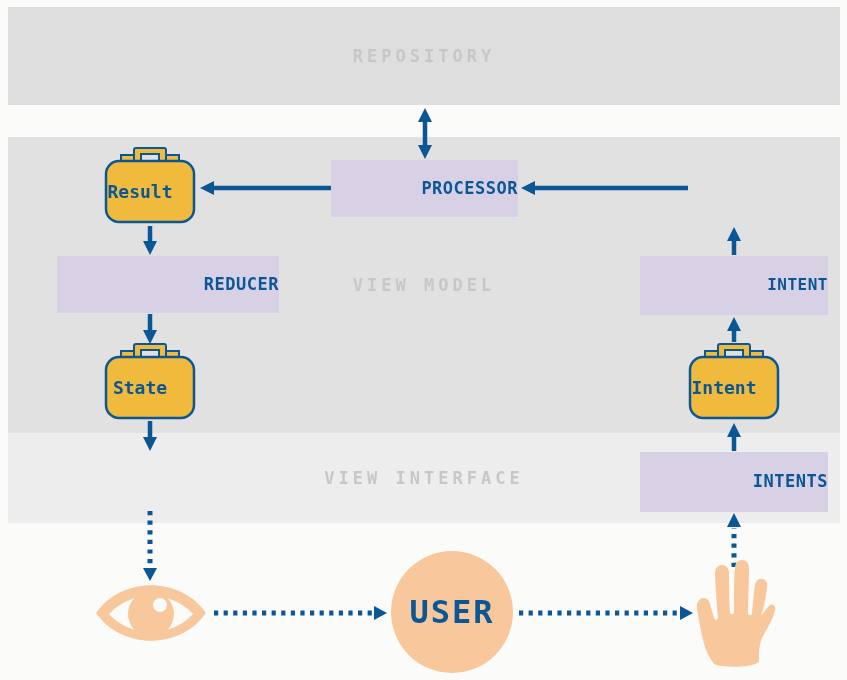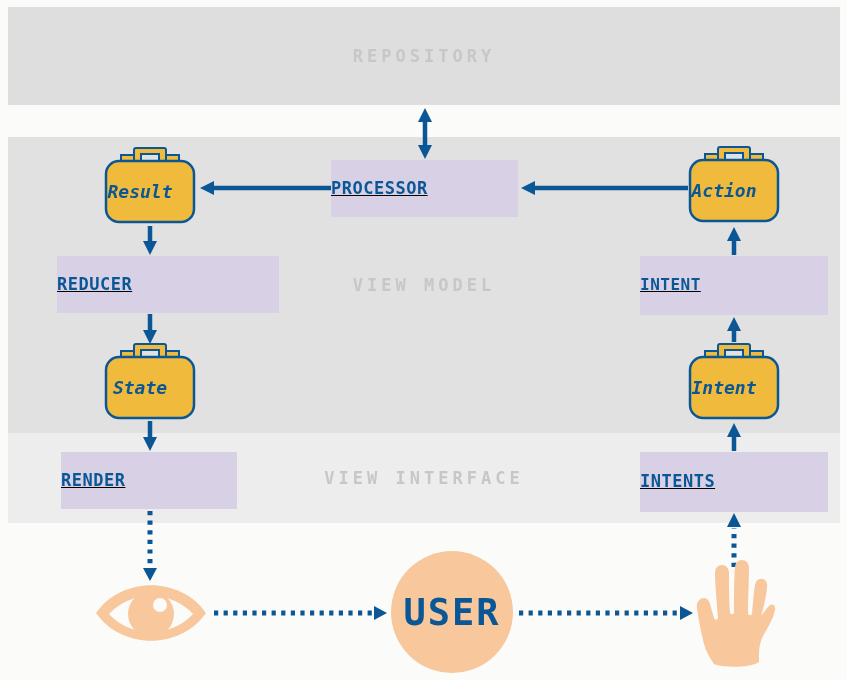--- a/index.html
+++ b/index.html
@@ -9,44 +9,44 @@
   }
   html,body{margin:0;padding:0;background:var(--bg);}
   .stage{position:relative;width:847px;height:680px;background:var(--bg);
     font-family:"DejaVu Sans Mono","Liberation Mono",monospace;overflow:hidden;}
   .band{position:absolute;left:8px;width:832px;display:flex;align-items:center;justify-content:center;}
   .band-repo{top:7px;height:98px;background:var(--band-top);}
   .band-vm{top:137px;height:296px;background:var(--band-mid);}
   .band-ui{top:433px;height:90px;background:var(--band-low);}
   .band-label{font-size:17px;font-weight:bold;letter-spacing:4px;color:var(--band-label);}
   .pbox{position:absolute;background:var(--box);display:flex;flex-direction:column;
-    align-items:flex-start;justify-content:center;text-align:center;text-decoration:underline;}
+    align-items:flex-end;justify-content:center;text-align:center;}
   .pbox span{font-size:17px;font-weight:bold;letter-spacing:0.5px;color:var(--blue);line-height:1.4;}
   .pbox.small span{font-size:16px;}
   #box-processor{left:331px;top:160px;width:187px;height:57px;}
   #box-reducer{left:57px;top:256px;width:222px;height:57px;}
   #box-interpretor{left:640px;top:256px;width:188px;height:59px;}
   #box-render{left:61px;top:452px;width:176px;height:57px;}
   #box-intents{left:640px;top:452px;width:188px;height:60px;}
   .bc{position:absolute;width:92px;height:78px;}
   .bc svg{position:absolute;left:0;top:0;width:92px;height:78px;}
   .bc .bc-label{position:absolute;left:0;top:15px;width:72px;height:61px;display:flex;
-    align-items:center;justify-content:center;font-size:18px;font-weight:bold;color:var(--blue);font-style:italic;}
+    align-items:center;justify-content:center;font-size:18px;font-weight:bold;color:var(--blue);}
   #bc-result{left:104px;top:146px;} #bc-state{left:104px;top:342px;}
   #bc-action{left:688px;top:145px;} #bc-intent{left:688px;top:342px;}
   .bc-part{fill:var(--yellow);stroke:var(--blue);stroke-width:2;}
   .bc-body{fill:var(--yellow);stroke:var(--blue);stroke-width:2.5;}
   .bc-slot{fill:var(--slot);stroke:var(--blue);stroke-width:2;}
   #arrows{position:absolute;left:0;top:0;width:847px;height:680px;}
   .aline{stroke:var(--blue);stroke-width:4.5;fill:none;}
   .dotted{stroke:var(--blue);stroke-width:5;fill:none;stroke-dasharray:4.2 5.4;}
   .ahead{fill:var(--blue);stroke:none;}
   #user-circle{position:absolute;left:391px;top:551px;width:122px;height:122px;border-radius:50%;
     background:var(--peach);display:flex;align-items:center;justify-content:center;}
-  #user-circle span{font-size:37px;font-weight:bold;letter-spacing:2px;color:var(--blue);}
+  #user-circle span{font-size:32px;font-weight:bold;letter-spacing:2px;color:var(--blue);}
   .figure{position:absolute;}
   #eye{left:94px;top:581px;width:114px;height:64px;}
   #hand{left:692px;top:558px;width:84px;height:110px;}
   .peach-fill{fill:var(--peach);}
   .bg-fill{fill:var(--bg);}
 </style>
 </head>
 <body>
 
 <div class="stage">
@@ -131,23 +131,20 @@
   </svg>
 
   <div class="pbox" id="box-processor">
     <span>PROCESSOR</span>
   </div>
   <div class="pbox" id="box-reducer">
     <span>REDUCER</span>
   </div>
   <div class="pbox small" id="box-interpretor">
     <span>INTENT</span>
-  </div>
-  <div class="pbox" id="box-render">
-    <span>RENDER</span>
   </div>
   <div class="pbox" id="box-intents">
     <span>INTENTS</span>
   </div>
 
   <div class="bc" id="bc-result">
     <svg viewBox="0 0 92 78">
       <rect class="bc-part" x="17" y="9" width="14" height="12"></rect>
       <rect class="bc-part" x="61" y="9" width="14" height="12"></rect>
       <rect class="bc-part" x="30" y="2" width="32" height="19" rx="2"></rect>
@@ -161,30 +158,20 @@
     <svg viewBox="0 0 92 78">
       <rect class="bc-part" x="17" y="9" width="14" height="12"></rect>
       <rect class="bc-part" x="61" y="9" width="14" height="12"></rect>
       <rect class="bc-part" x="30" y="2" width="32" height="19" rx="2"></rect>
       <rect class="bc-slot" x="37" y="8" width="18" height="7"></rect>
       <rect class="bc-body" x="2" y="15" width="88" height="61" rx="13"></rect>
     </svg>
     <div class="bc-label">State</div>
   </div>
 
-  <div class="bc" id="bc-action">
-    <svg viewBox="0 0 92 78">
-      <rect class="bc-part" x="17" y="9" width="14" height="12"></rect>
-      <rect class="bc-part" x="61" y="9" width="14" height="12"></rect>
-      <rect class="bc-part" x="30" y="2" width="32" height="19" rx="2"></rect>
-      <rect class="bc-slot" x="37" y="8" width="18" height="7"></rect>
-      <rect class="bc-body" x="2" y="15" width="88" height="61" rx="13"></rect>
-    </svg>
-    <div class="bc-label">Action</div>
-  </div>
 
   <div class="bc" id="bc-intent">
     <svg viewBox="0 0 92 78">
       <rect class="bc-part" x="17" y="9" width="14" height="12"></rect>
       <rect class="bc-part" x="61" y="9" width="14" height="12"></rect>
       <rect class="bc-part" x="30" y="2" width="32" height="19" rx="2"></rect>
       <rect class="bc-slot" x="37" y="8" width="18" height="7"></rect>
       <rect class="bc-body" x="2" y="15" width="88" height="61" rx="13"></rect>
     </svg>
     <div class="bc-label">Intent</div>

